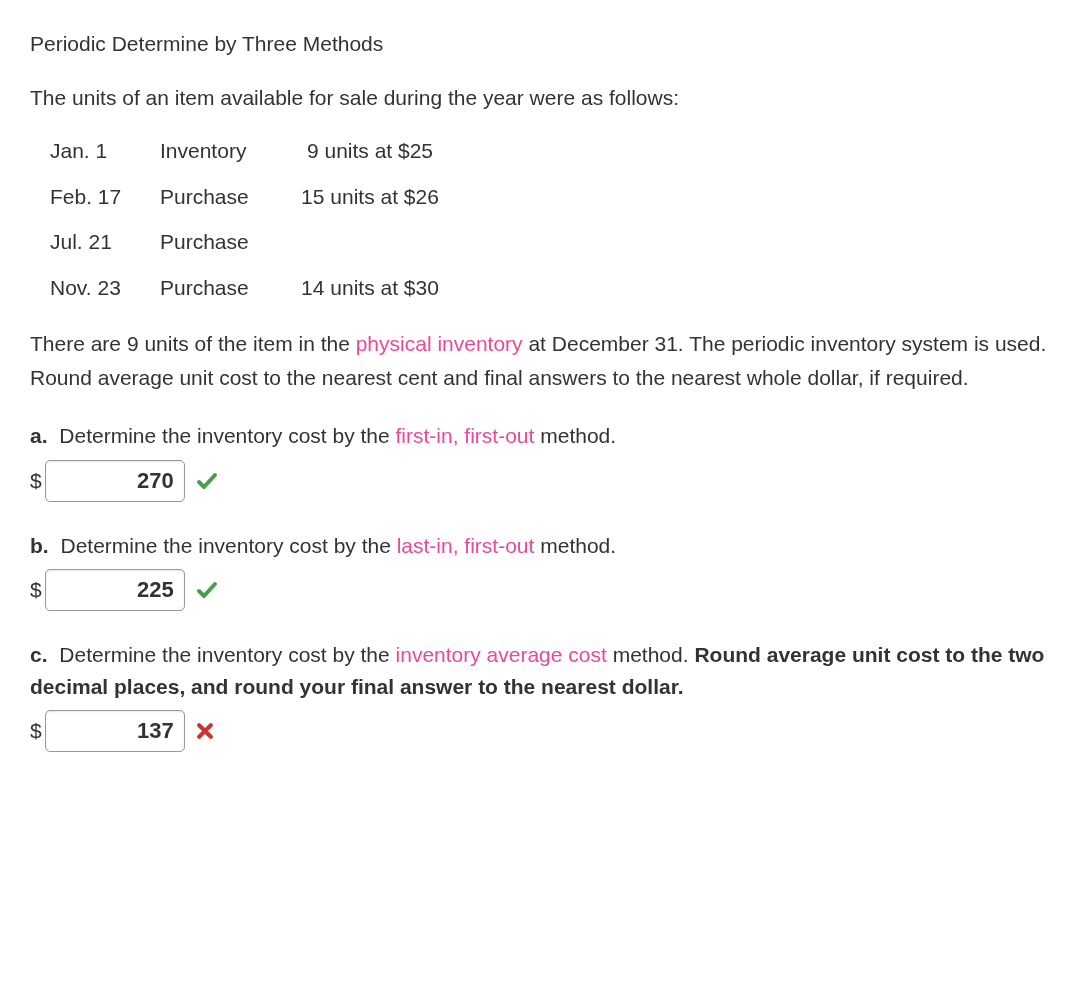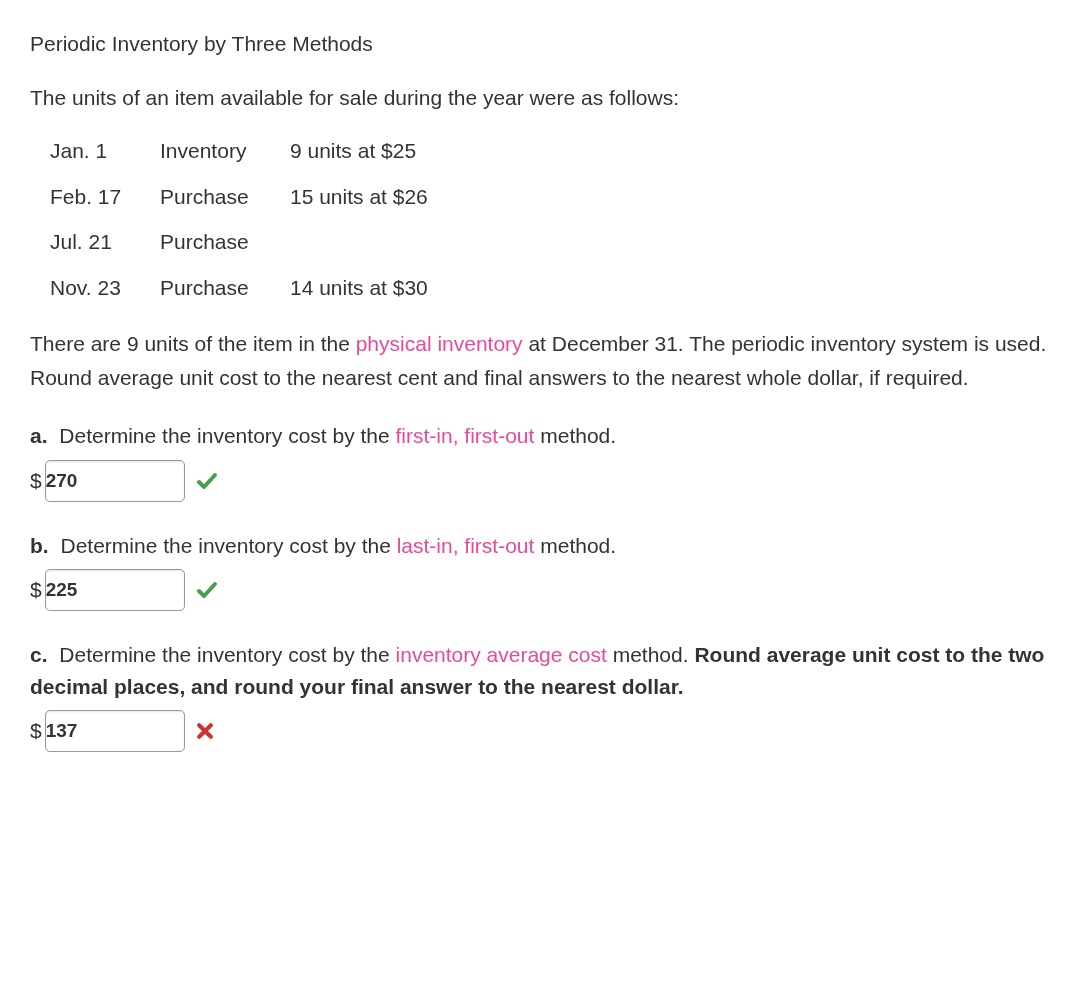--- a/index.html
+++ b/index.html
@@ -33,21 +33,21 @@
     .date-col {
       width: 110px;
       text-align: left;
       padding-right: 12px;
     }
     .type-col {
       width: 130px;
     }
     .units-col {
       width: 200px;
-      text-align: left;
+      text-align: center;
       padding-right: 40px;
     }
     .paragraph {
       margin-bottom: 26px;
       line-height: 1.6;
     }
     .term {
       color: #ec4899;
     }
     .question {
@@ -70,23 +70,24 @@
     }
     .dollar {
       font-size: 21px;
       margin-right: 3px;
     }
     .answer-input {
       width: 140px;
       height: 42px;
       border: 1px solid #999;
       border-radius: 5px;
-      font-size: 19px;
+      font-size: 22px;
       font-weight: bold;
       font-family: Verdana, Geneva, sans-serif;
+      text-align: right;
       padding-right: 10px;
       color: #333;
       box-shadow: inset 0 1px 2px rgba(0,0,0,0.1);
     }
     .check-icon {
       width: 24px;
       height: 24px;
       margin-left: 10px;
     }
     .x-icon {
@@ -99,21 +100,21 @@
       left: -30px;
       top: 590px;
       width: 50px;
       height: 80px;
       pointer-events: none;
     }
   </style>
 </head>
 <body>
 
-<div class="title">Periodic Inventory by Three Methods</div>
+<div class="title">Periodic Determine by Three Methods</div>
 
 <div class="intro">The units of an item available for sale during the year were as follows:</div>
 
 <div class="units-table">
   <div class="units-row">
     <div class="date-col">Jan. 1</div>
     <div class="type-col">Inventory</div>
     <div class="units-col">9 units at $25</div>
   </div>
   <div class="units-row">

